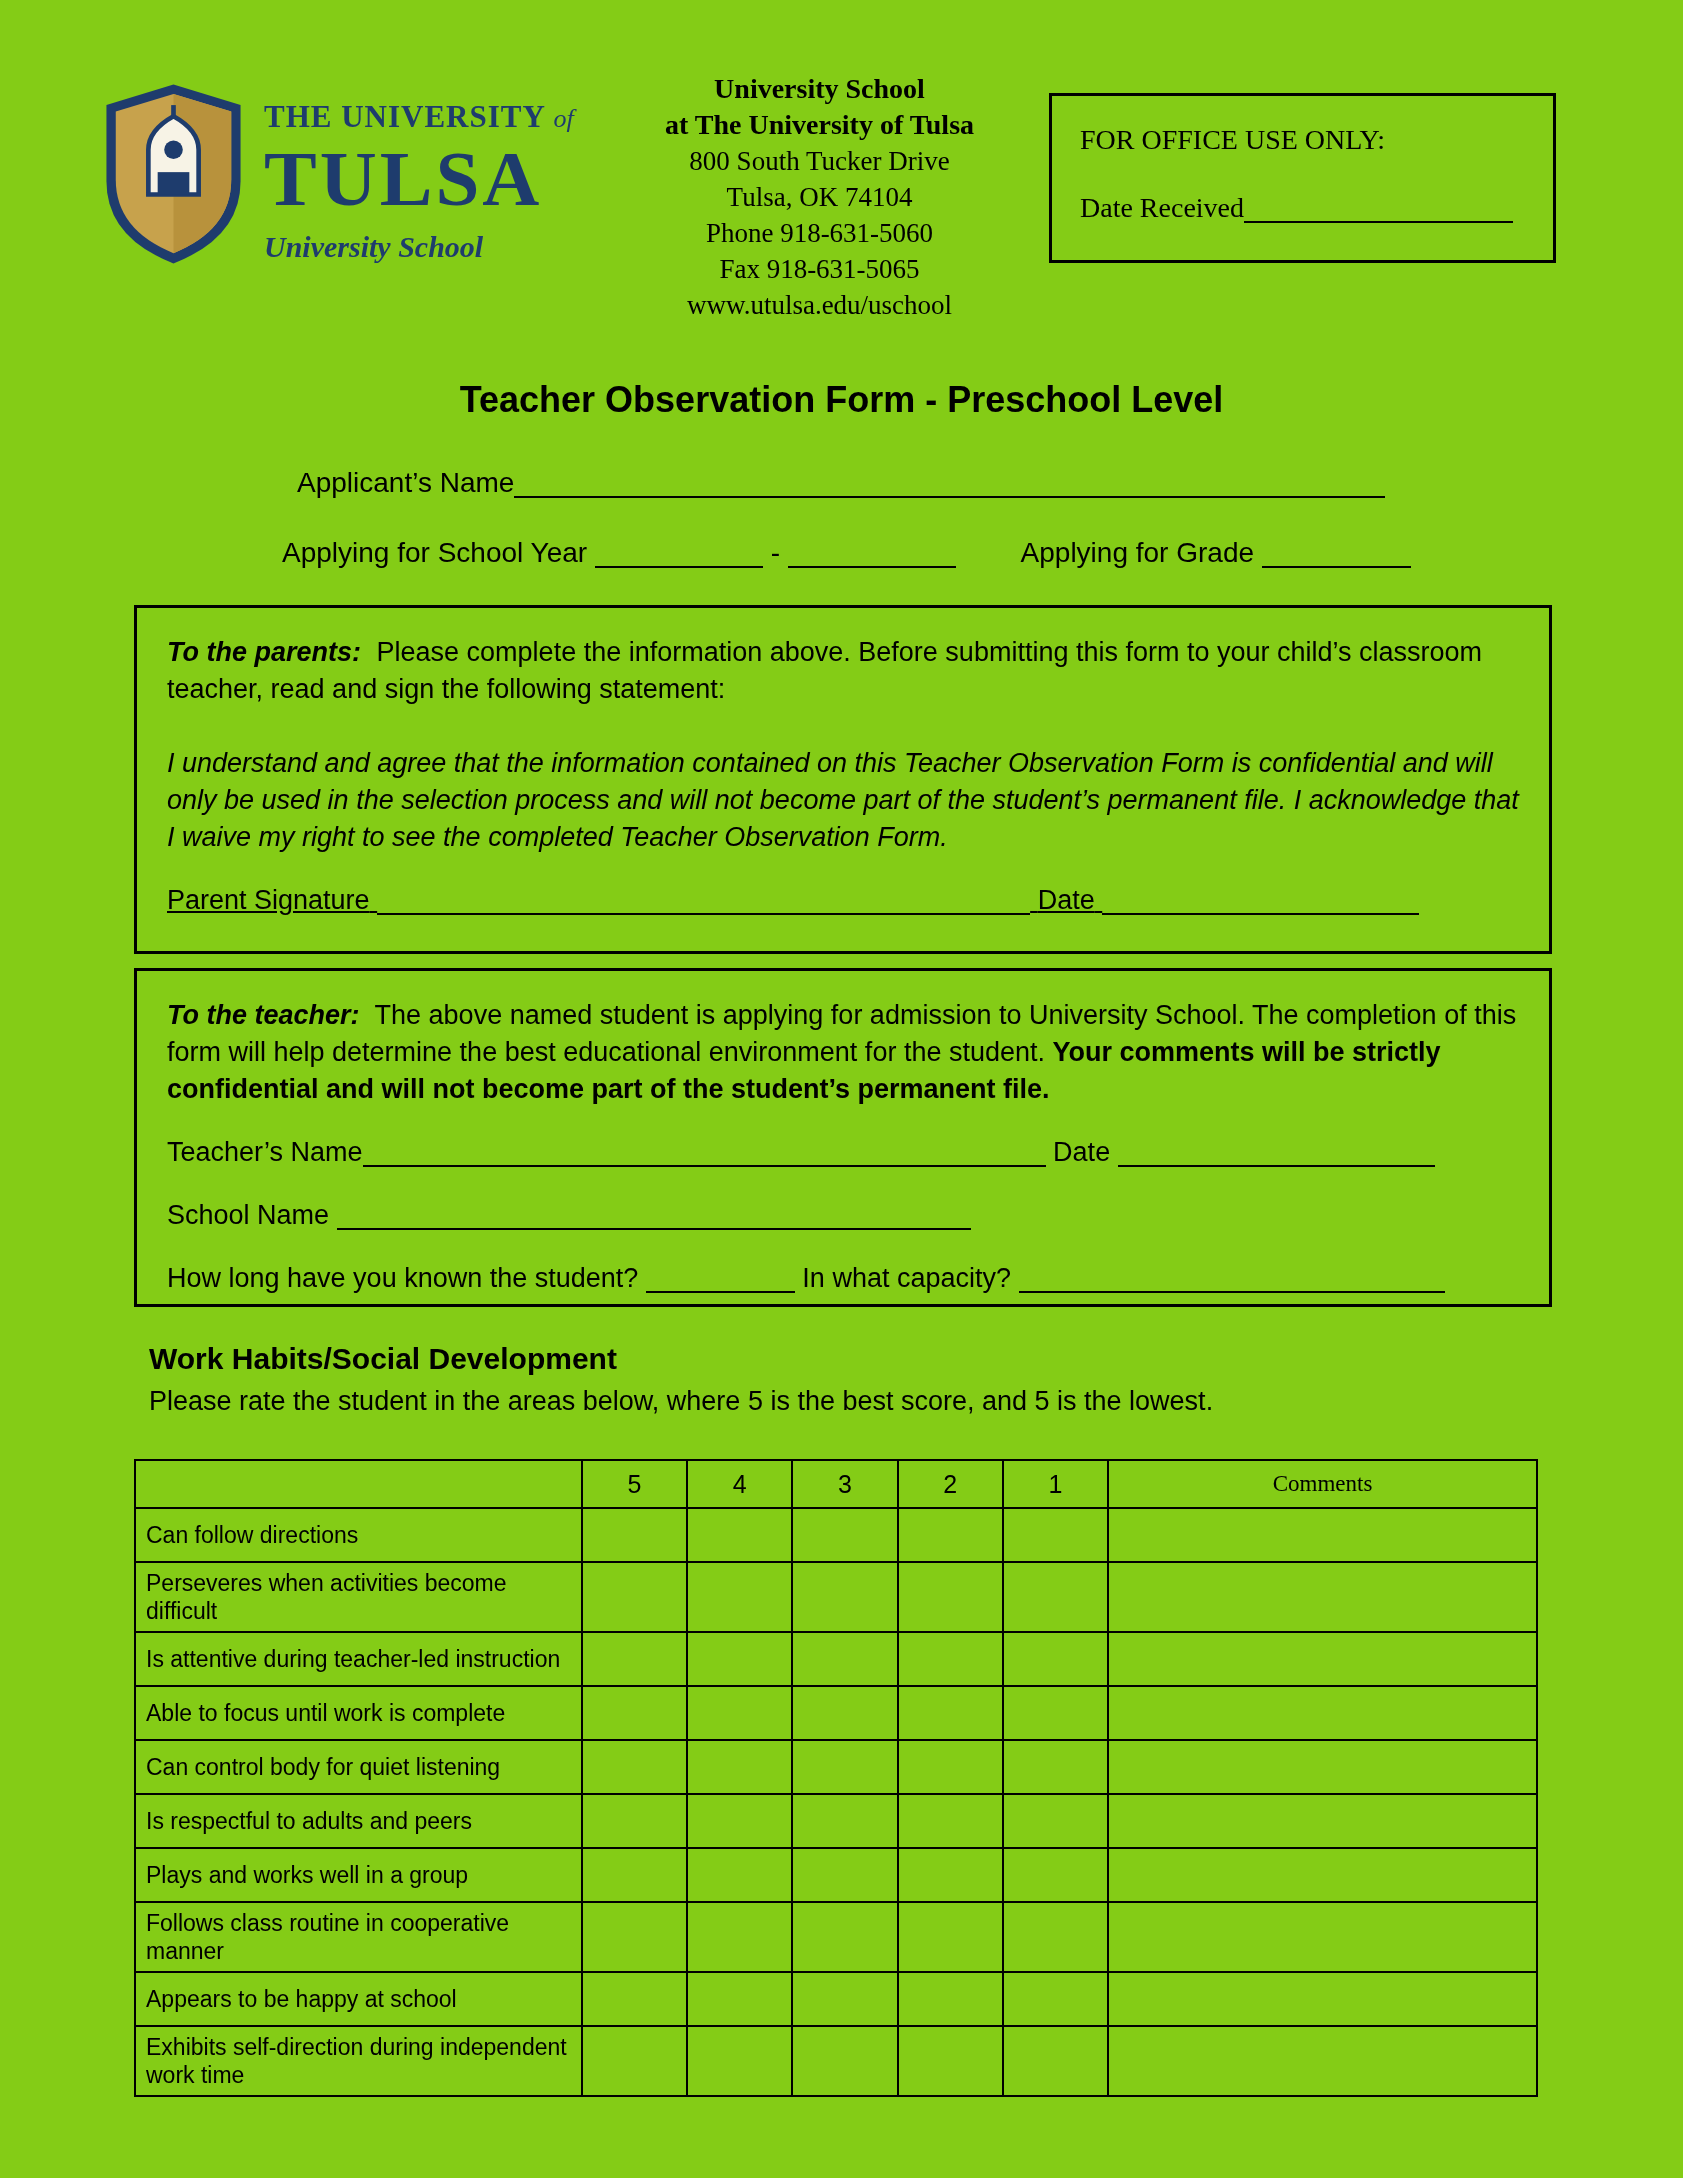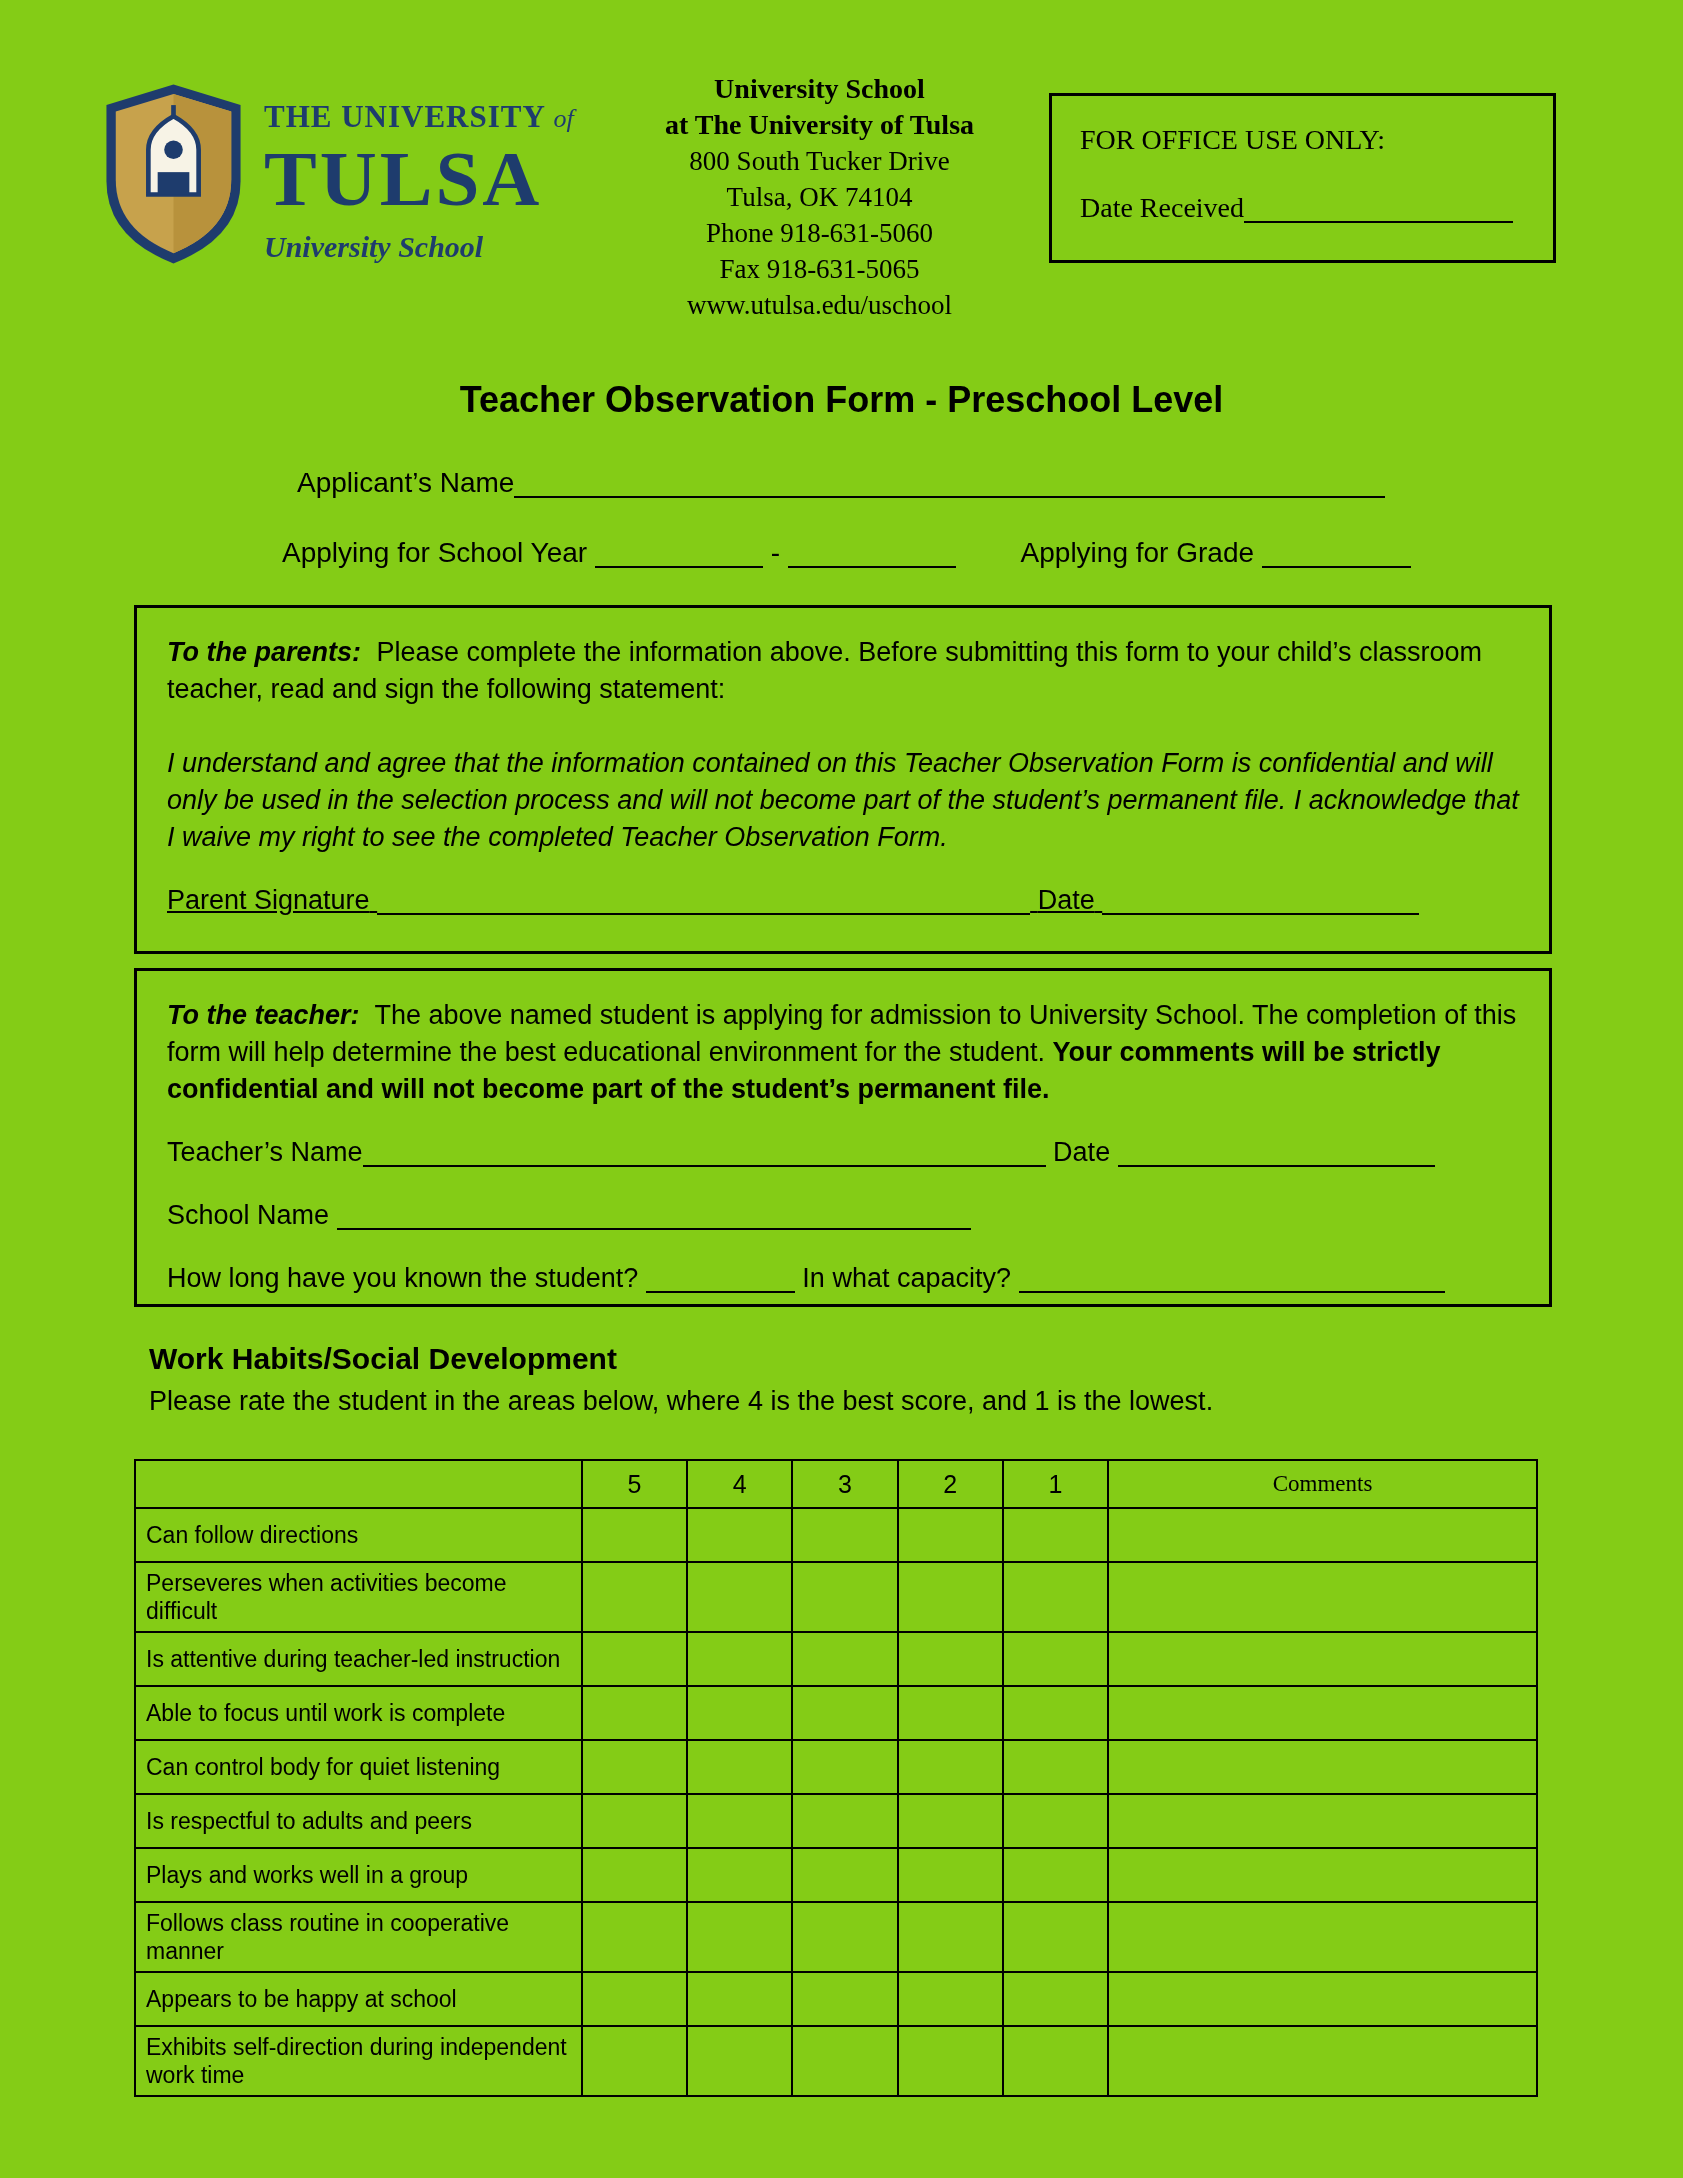--- a/index.html
+++ b/index.html
@@ -168,21 +168,21 @@
     </div>
     <div class="field-line">
       <span>How long have you known the student?</span>
       <span class="blank" style="width:149px"></span>
       <span style="">In what capacity?</span>
       <span class="blank" style="width:426px"></span>
     </div>
   </div>
 
   <h2 class="section-heading">Work Habits/Social Development</h2>
-  <p class="section-instructions">Please rate the student in the areas below, where 4 is the best score, and 1 is the lowest.</p>
+  <p class="section-instructions">Please rate the student in the areas below, where 5 is the best score, and 5 is the lowest.</p>
 
   <table class="ratings-table">
     <colgroup>
       <col style="width:446px">
       <col style="width:105px">
         <col style="width:105px">
         <col style="width:105px">
         <col style="width:105px">
         <col style="width:105px">
       <col style="width:428px">

